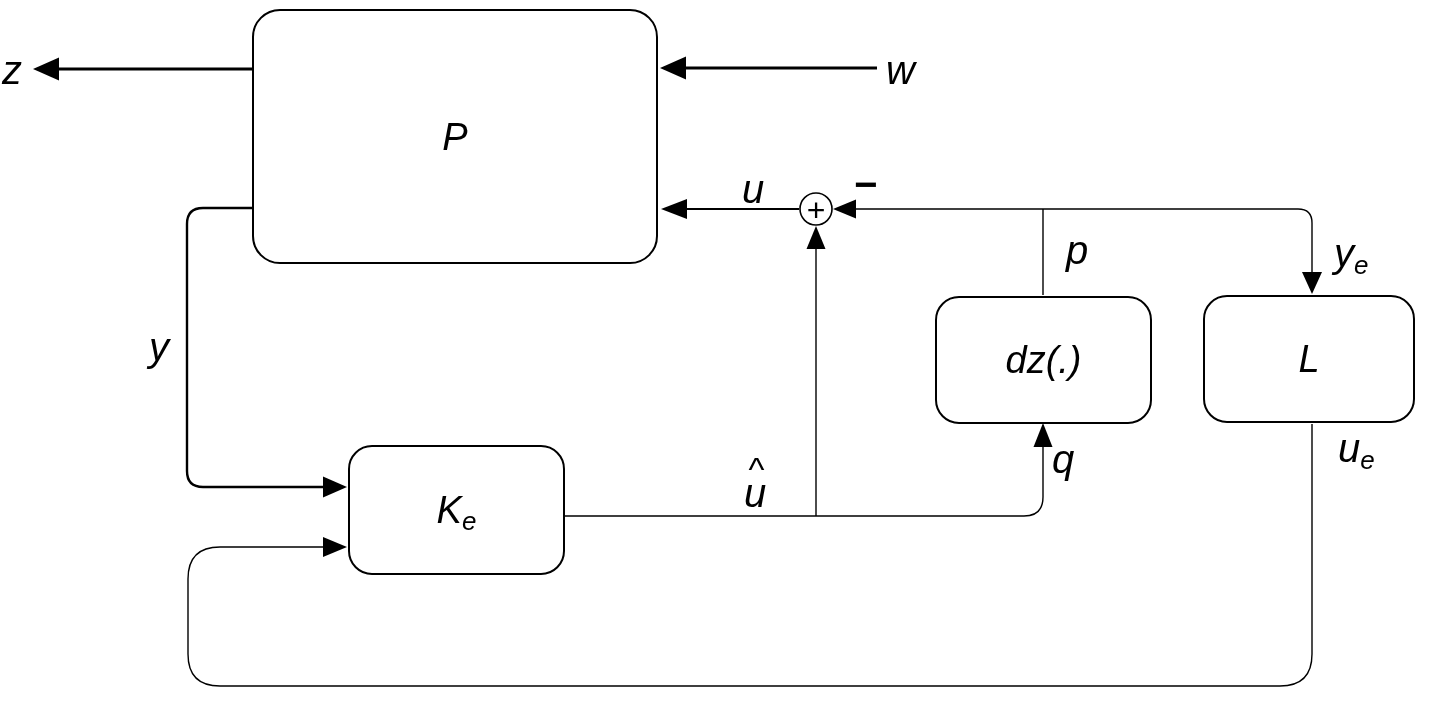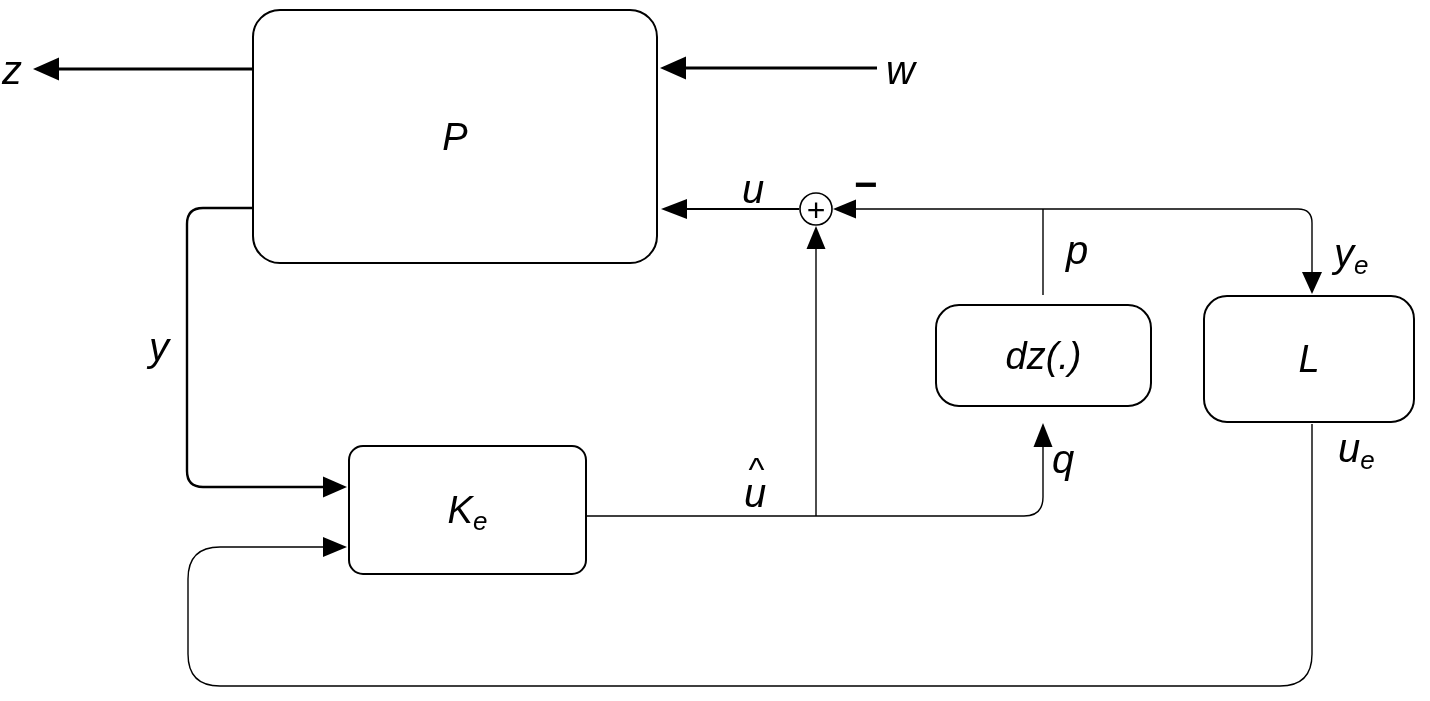--- a/index.html
+++ b/index.html
@@ -113,25 +113,25 @@
     <path d="M1312 424 V654 Q1312 686 1280 686 H220 Q188 686 188 654 V579 Q188 547 220 547 H324" stroke-width="1.4"></path>
     <polygon points="347,547 323,537 323,557" fill="#000"></polygon>
 
     <circle cx="816" cy="209" r="16" fill="#ffffff" stroke="#000000" stroke-width="1.6"></circle>
   </svg>
 
   <div class="block" style="left:252px; top:9px; width:406px; height:255px; border-radius:28px;">
     <span class="block-label">P</span>
   </div>
 
-  <div class="block" style="left:348px; top:445px; width:239px; height:130px; border-radius:15px;">
+  <div class="block" style="left:348px; top:445px; width:217px; height:130px; border-radius:24px;">
     <span class="block-label"><span>K</span><span class="sub">e</span></span>
   </div>
 
-  <div class="block" style="left:935px; top:304px; width:217px; height:103px; border-radius:24px;">
+  <div class="block" style="left:935px; top:296px; width:217px; height:128px; border-radius:24px;">
     <span class="block-label">dz(.)</span>
   </div>
 
   <div class="block" style="left:1203px; top:295px; width:212px; height:128px; border-radius:24px;">
     <span class="block-label">L</span>
   </div>
 
   <div class="sum-op">+</div>
 
   <div class="siglabel" style="left:2px; top:50px;">z</div>

